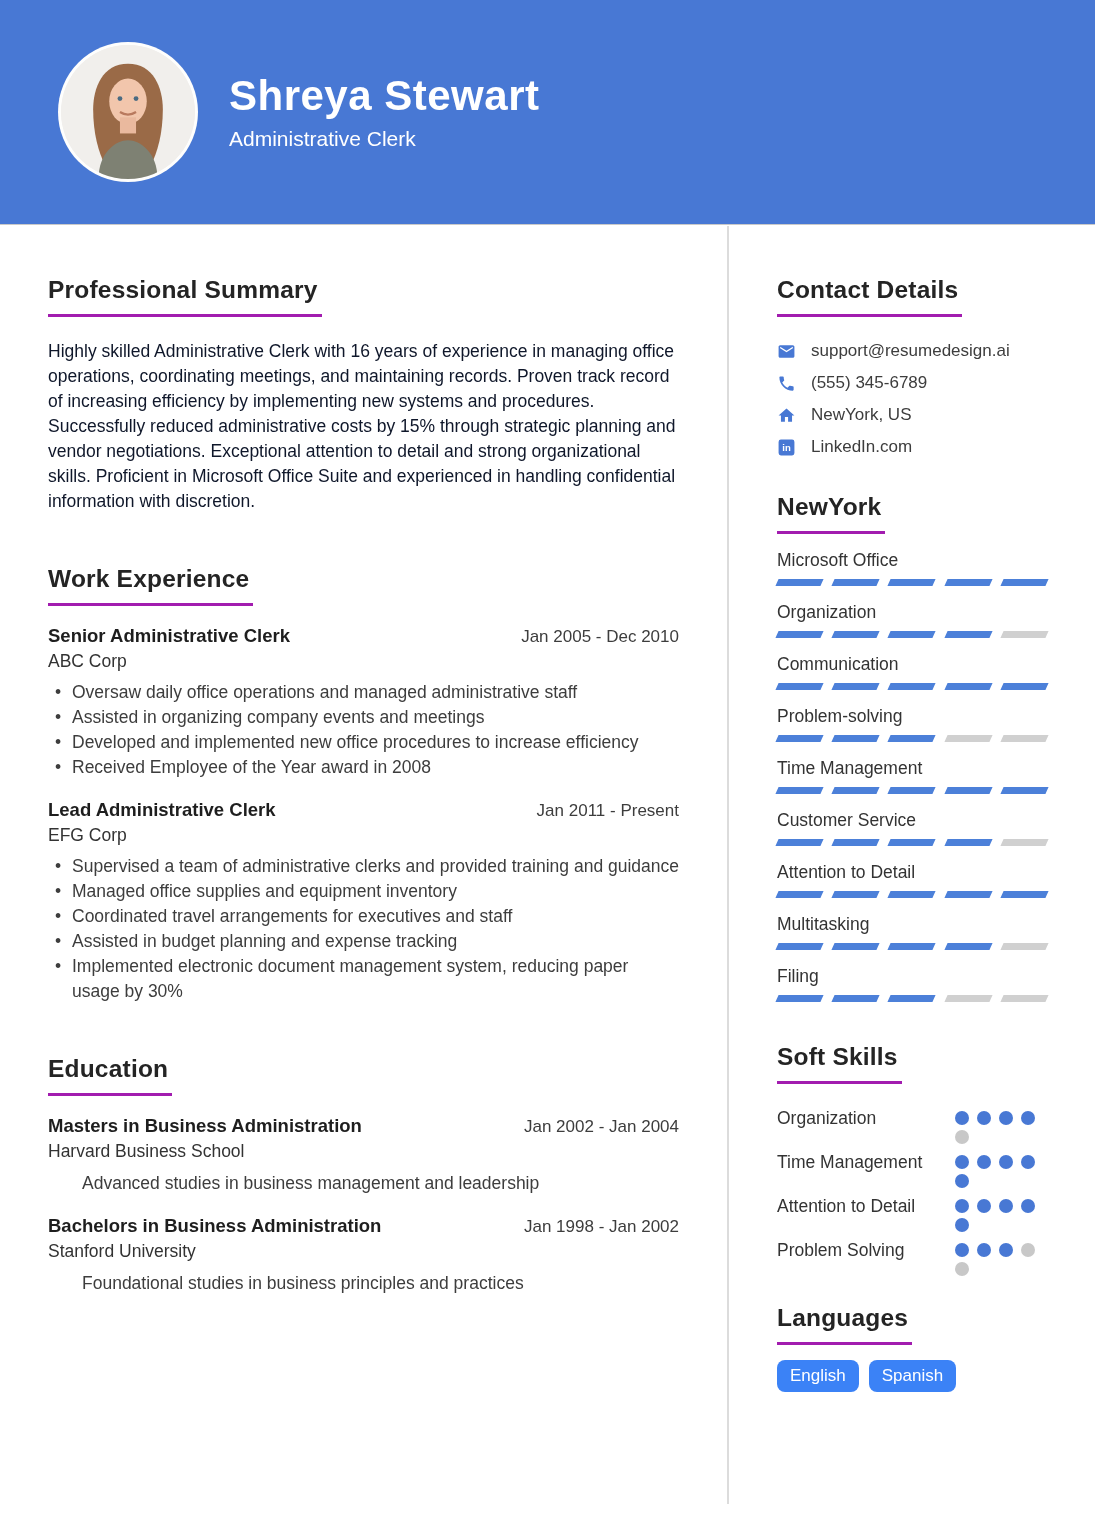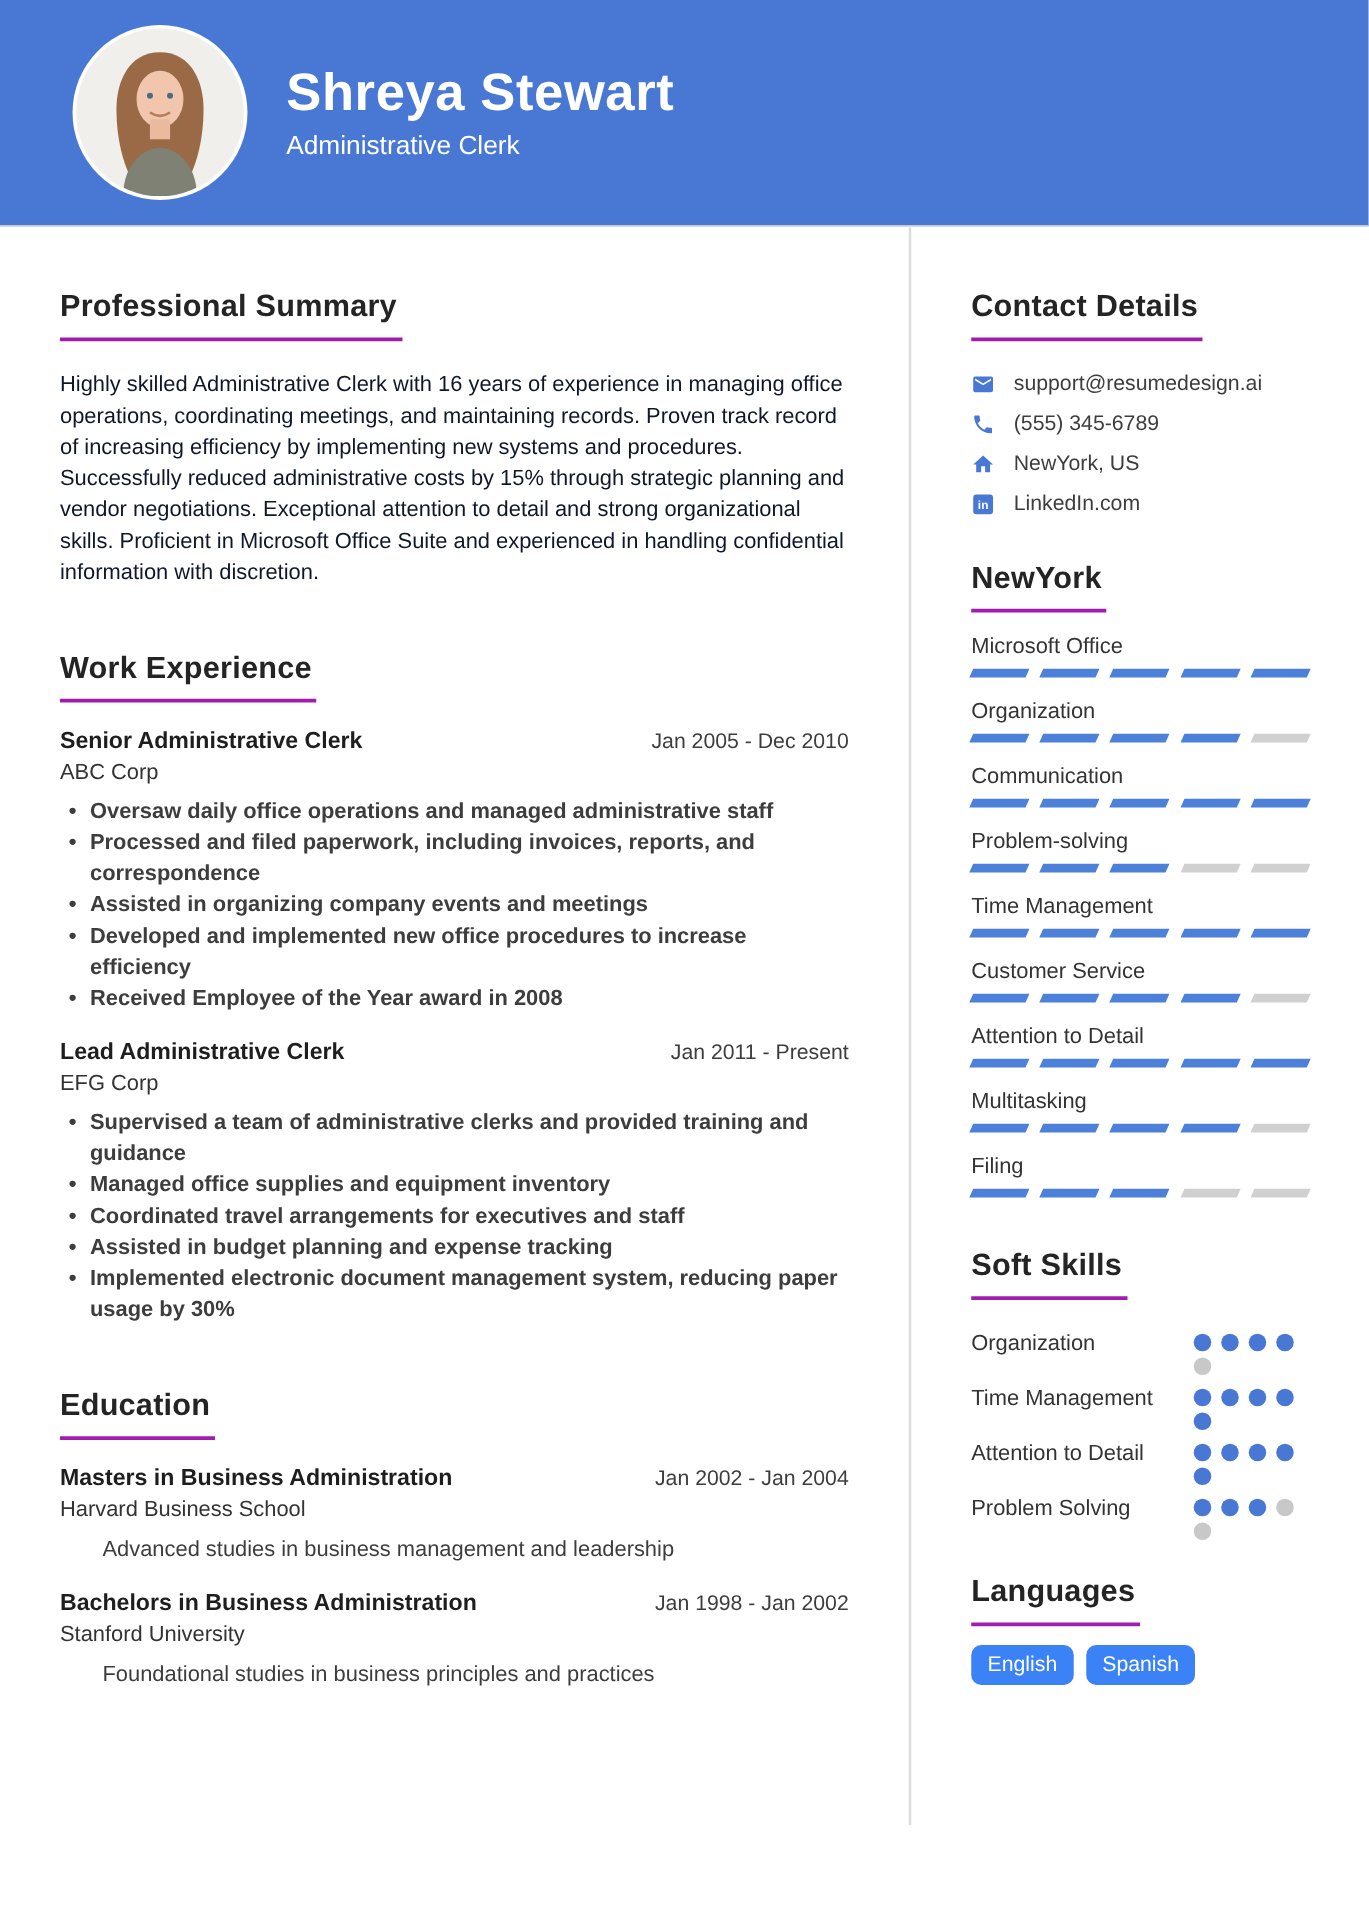--- a/index.html
+++ b/index.html
@@ -11,21 +11,21 @@
     width: 1095px;
     height: 1536px;
     position: relative;
     font-family: "Liberation Sans", "DejaVu Sans", sans-serif;
     color: #3d3d3d;
     overflow: hidden;
   }
 
   
   .header {
-    height: 181px;
+    height: 225px;
     background: #4878D4;
     display: flex;
     align-items: center;
     padding-left: 58px;
     box-sizing: border-box;
     border-bottom: 1px solid #c9c9c9;
   }
   .avatar {
     width: 134px;
     height: 134px;
@@ -109,21 +109,20 @@
   }
   .entry-sub {
     font-size: 17.5px;
     color: #333333;
     margin-top: 4px;
   }
   .bullet-list {
     list-style: none;
     margin: 8px 0 0 0;
     padding: 0;
-    font-weight: bold;
   }
   .bullet-list li {
     position: relative;
     padding-left: 24px;
     font-size: 17.5px;
     line-height: 25px;
     color: #3d3d3d;
   }
   .bullet-list li::before {
     content: "•";
@@ -243,21 +242,20 @@
       <h2 class="section-heading">Work Experience</h2>
       <div id="jobs-container">
           <div class="job">
             <div class="entry-head">
               <div class="entry-title">Senior Administrative Clerk</div>
               <div class="entry-date">Jan 2005 - Dec 2010</div>
             </div>
             <div class="entry-sub">ABC Corp</div>
             <ul class="bullet-list">
               <li>Oversaw daily office operations and managed administrative staff</li>
-              <li>Processed and filed paperwork, including invoices, reports, and correspondence</li>
               <li>Assisted in organizing company events and meetings</li>
               <li>Developed and implemented new office procedures to increase efficiency</li>
               <li>Received Employee of the Year award in 2008</li>
             </ul>
           </div>
           <div class="job">
             <div class="entry-head">
               <div class="entry-title">Lead Administrative Clerk</div>
               <div class="entry-date">Jan 2011 - Present</div>
             </div>

